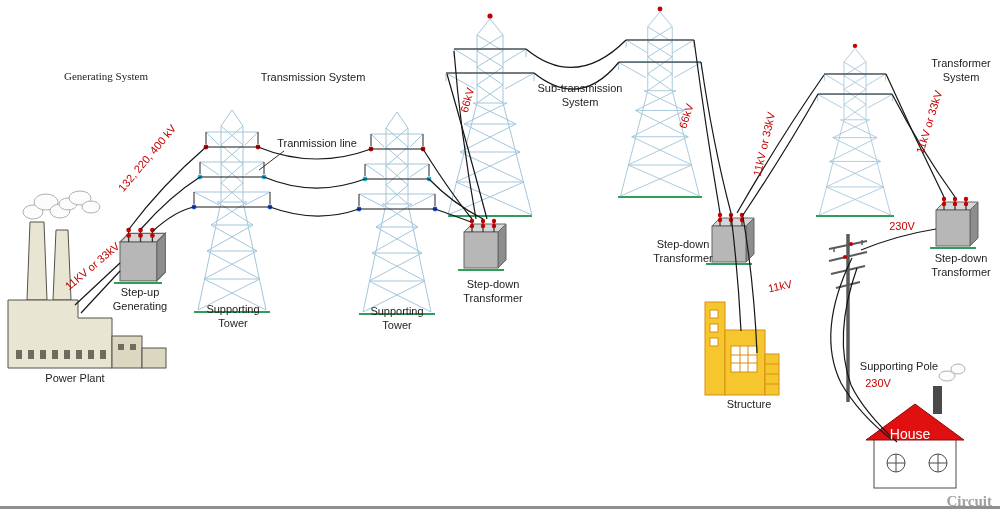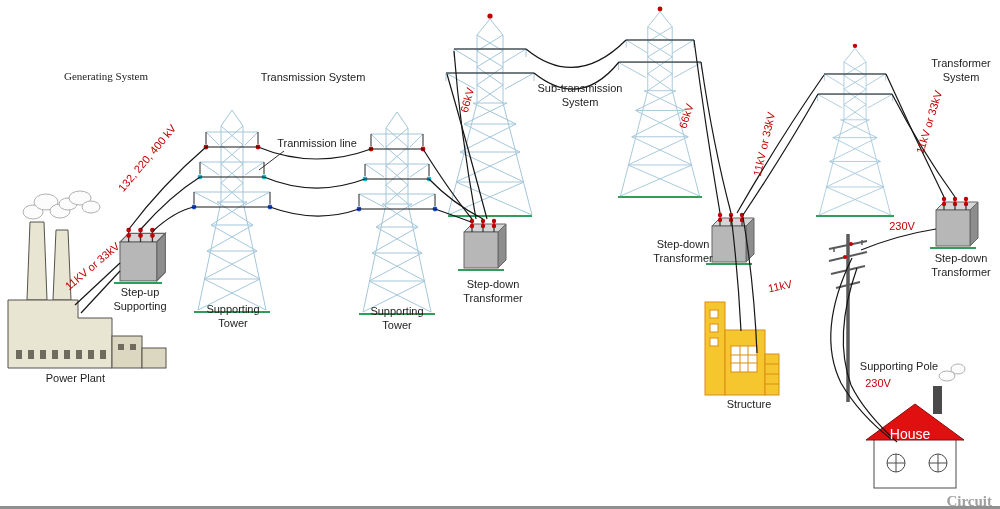--- a/index.html
+++ b/index.html
@@ -223,27 +223,27 @@
 
   <path class="ptr" d="M284,151 L259,170"></path>
 </svg>
 
 <div class="label" style="left:41px; top:70px; width:130px;font-family:Liberation Serif, serif;">Generating System</div>
 <div class="label" style="left:248px; top:71px; width:130px;">Transmission System</div>
 <div class="label" style="left:532px; top:82px; width:96px;">Sub-transmission System</div>
 <div class="label" style="left:925px; top:57px; width:72px;">Transformer System</div>
 
 <div class="label" style="left:272px; top:137px; width:90px; white-space:nowrap;">Tranmission line</div>
-<div class="label" style="left:105px; top:286px; width:70px;">Step-up Supporting</div>
+<div class="label" style="left:105px; top:286px; width:70px;">Step-up Generating</div>
 <div class="label" style="left:202px; top:303px; width:62px;">Supporting Tower</div>
 <div class="label" style="left:366px; top:305px; width:62px;">Supporting Tower</div>
 <div class="label" style="left:458px; top:278px; width:70px;">Step-down Transformer</div>
 <div class="label" style="left:650px; top:238px; width:66px;">Step-down Transformer</div>
 <div class="label" style="left:928px; top:252px; width:66px;">Step-down Transformer</div>
-<div class="label" style="left:45px; top:372px; width:60px;text-align:right;">Power Plant</div>
+<div class="label" style="left:45px; top:372px; width:60px;">Power Plant</div>
 <div class="label" style="left:714px; top:398px; width:70px;">Structure</div>
 <div class="label" style="left:856px; top:360px; width:86px; white-space:nowrap;">Supporting Pole</div>
 <div class="label house-label" style="left:885px; top:426px; width:50px;">House</div>
 
 <div class="volt" style="left:50px; top:260px; width:84px; transform:rotate(-40deg);">11KV or 33kV</div>
 <div class="volt" style="left:97px; top:152px; width:100px; transform:rotate(-50deg);">132, 220, 400 kV</div>
 <div class="volt" style="left:447px; top:94px; width:40px; transform:rotate(-74deg);">66kV</div>
 <div class="volt" style="left:666px; top:110px; width:40px; transform:rotate(-72deg);">66kV</div>
 <div class="volt" style="left:726px; top:138px; width:76px; transform:rotate(-77deg);">11kV or 33kV</div>
 <div class="volt" style="left:891px; top:116px; width:76px; transform:rotate(-73deg);">11kV or 33kV</div>

